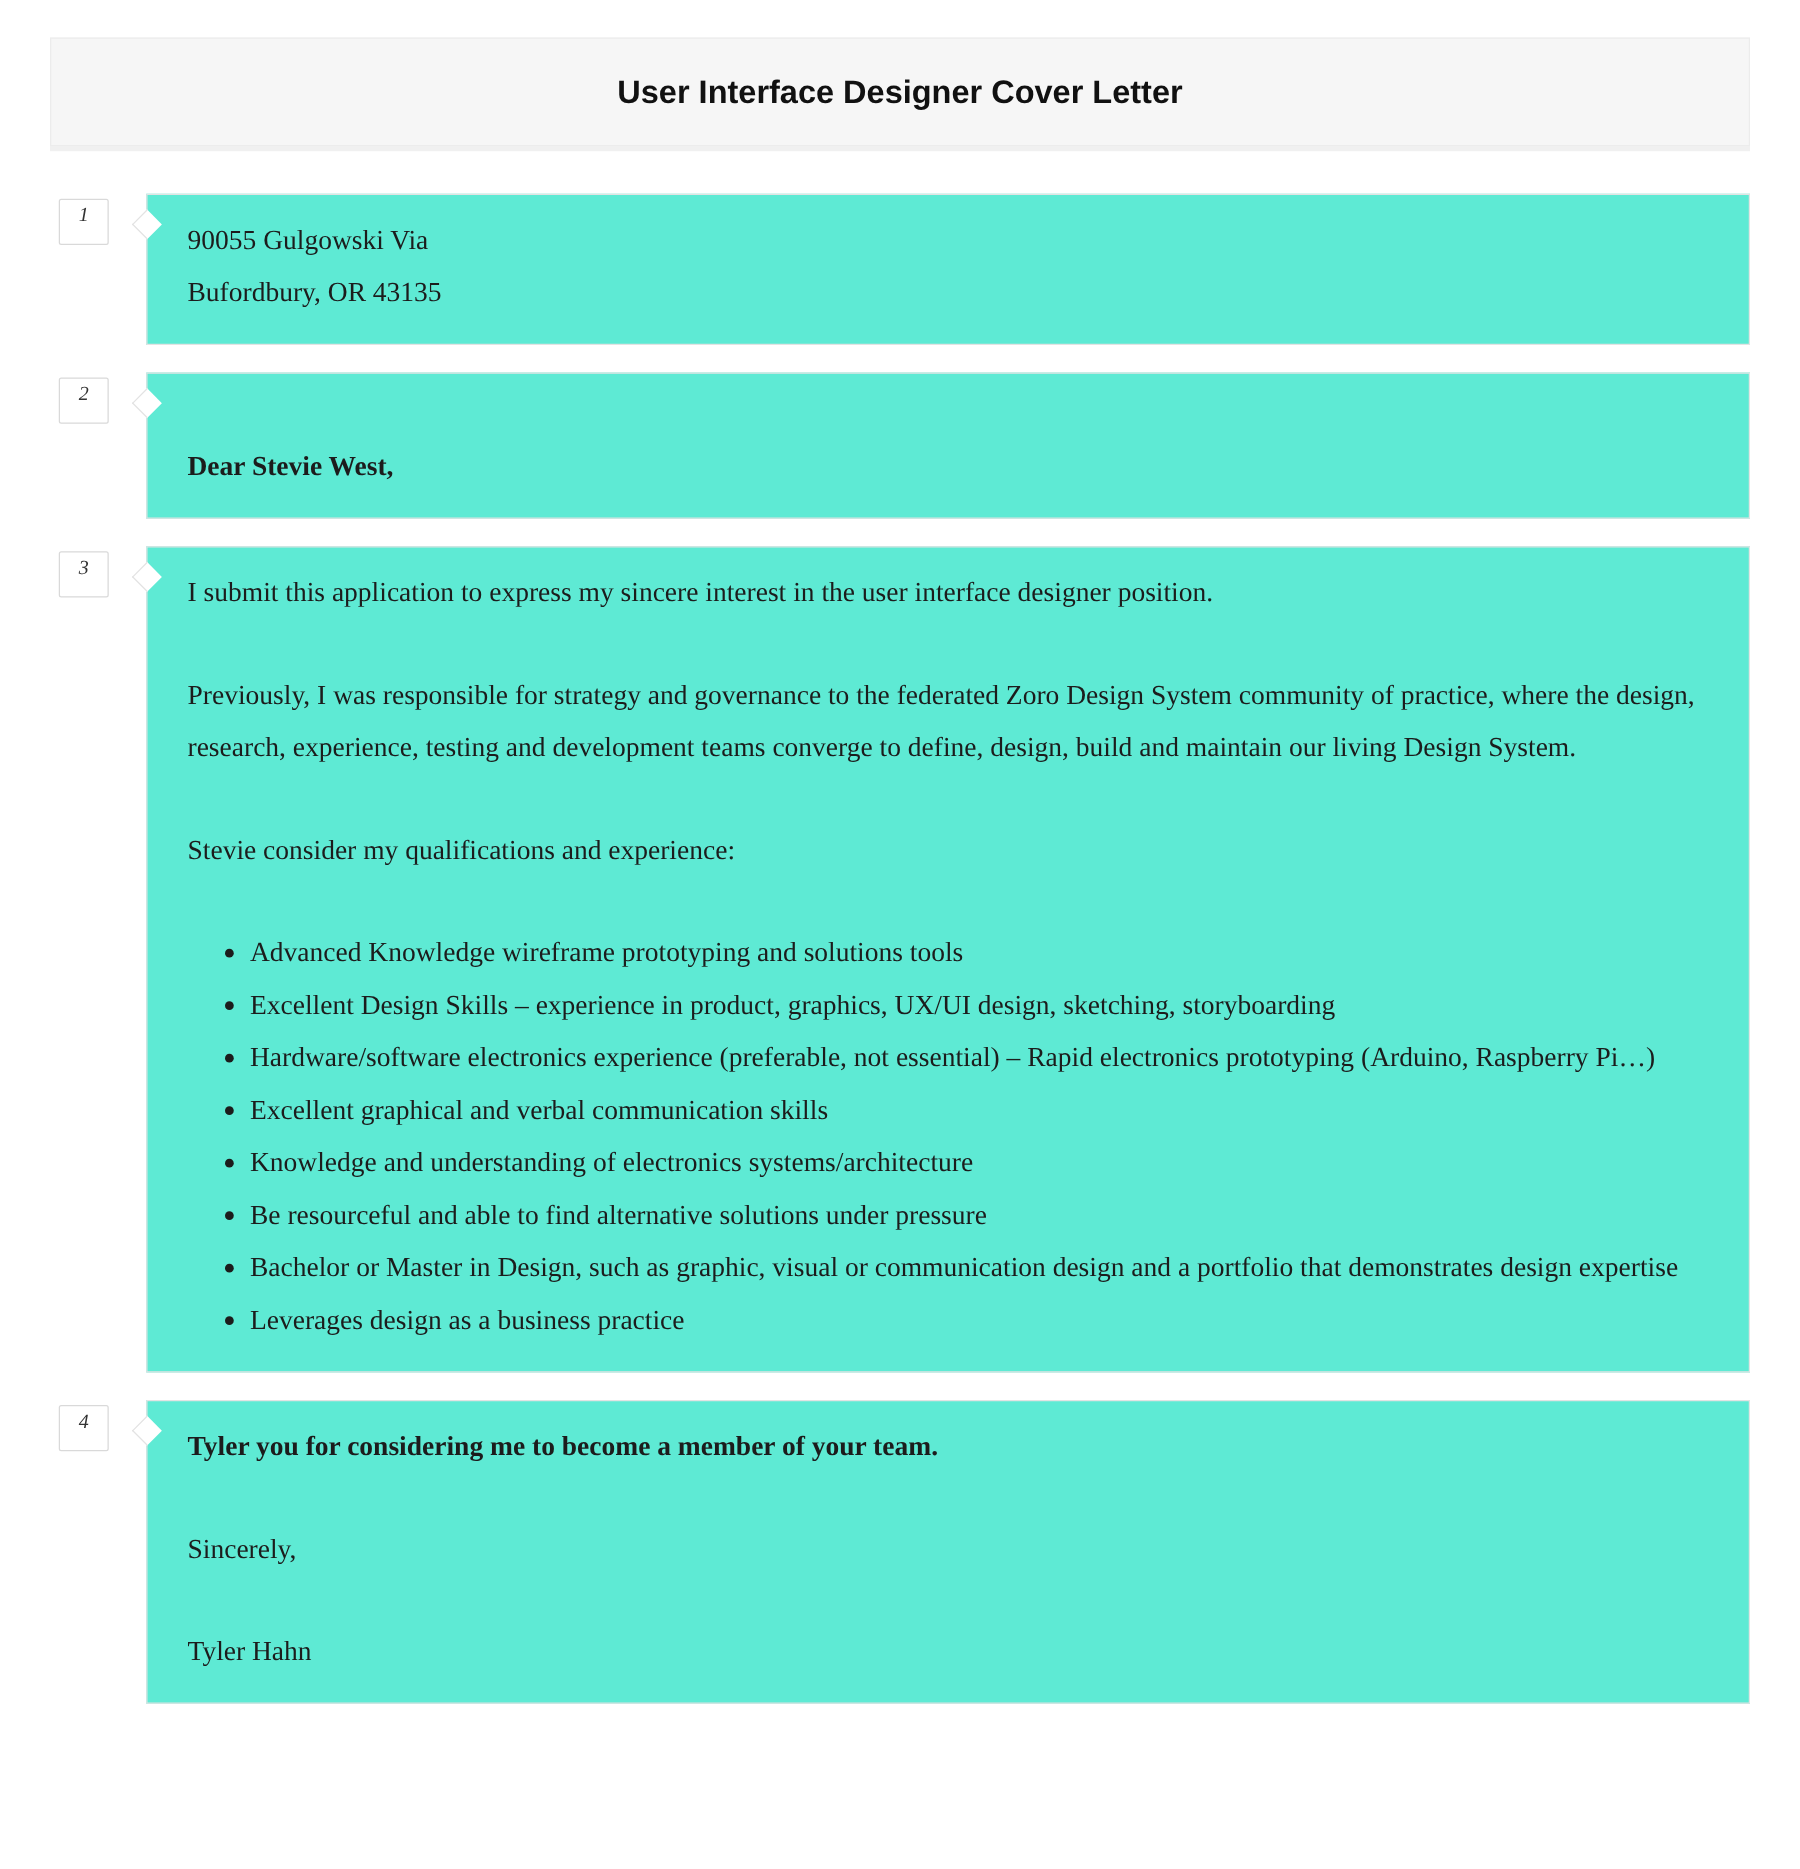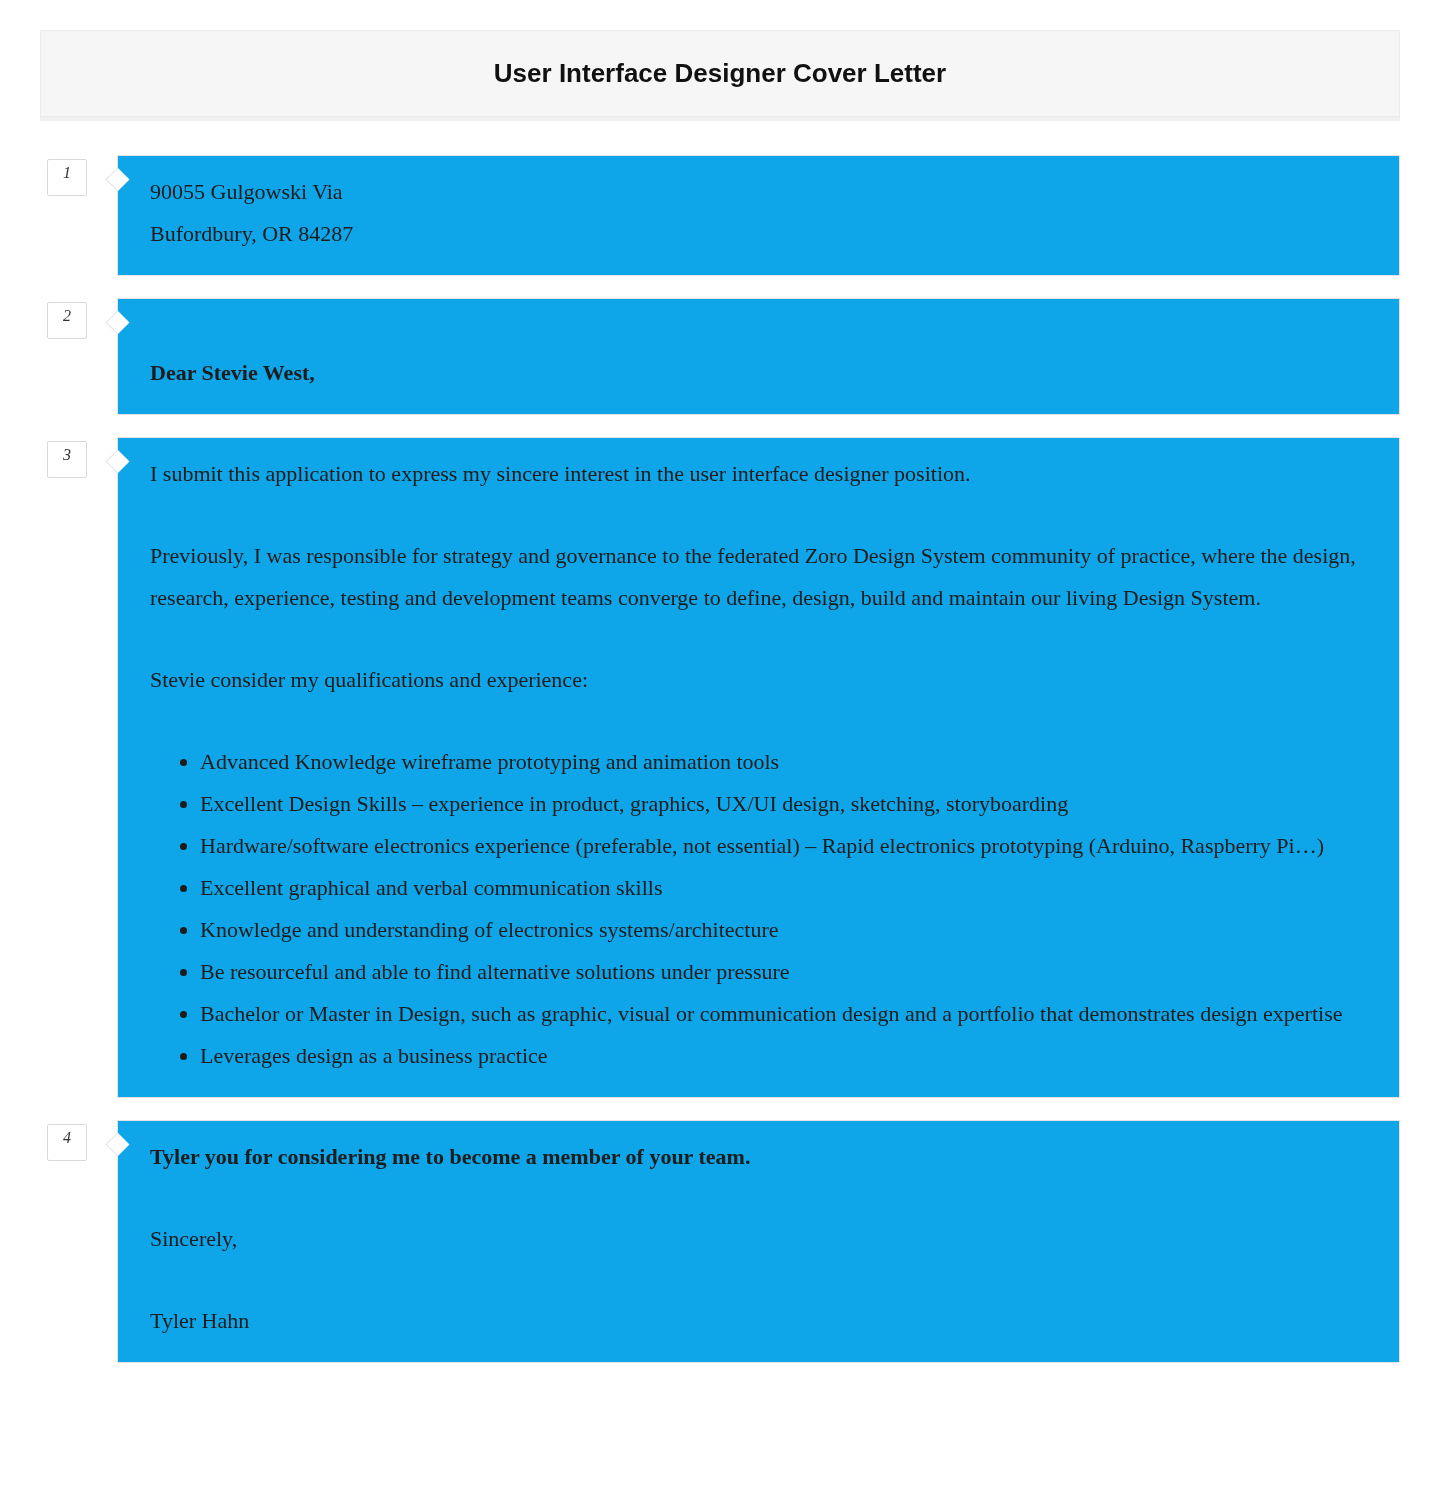--- a/index.html
+++ b/index.html
@@ -43,21 +43,21 @@
     align-items: flex-start;
     padding-top: 4px;
     font-family: "Liberation Serif", serif;
     font-style: italic;
     font-size: 16px;
     color: #333333;
   }
   .box {
     position: relative;
     margin-left: 77px;
-    background: #0ea5e9;
+    background: #5eead4;
     border: 1px solid #e3e3e3;
     padding: 15px 32px 20px 32px;
     font-size: 22px;
     line-height: 42px;
   }
   .notch {
     position: absolute;
     left: -9px;
     top: 15px;
     width: 17px;
@@ -85,21 +85,21 @@
   <h1>User Interface Designer Cover Letter</h1>
 </header>
 
 <div class="section">
   <div class="num-badge">
     <span>1</span>
   </div>
   <div class="box">
     <div class="notch"></div>
     <div>90055 Gulgowski Via</div>
-    <div>Bufordbury, OR 84287</div>
+    <div>Bufordbury, OR 43135</div>
   </div>
 </div>
 
 <div class="section">
   <div class="num-badge">
     <span>2</span>
   </div>
   <div class="box">
     <div class="notch"></div>
     <div class="bold-line">Dear Stevie West,</div>
@@ -109,21 +109,21 @@
 <div class="section">
   <div class="num-badge">
     <span>3</span>
   </div>
   <div class="box">
     <div class="notch"></div>
     <p>I submit this application to express my sincere interest in the user interface designer position.</p>
     <p>Previously, I was responsible for strategy and governance to the federated Zoro Design System community of practice, where the design, research, experience, testing and development teams converge to define, design, build and maintain our living Design System.</p>
     <p class="no-gap">Stevie consider my qualifications and experience:</p>
     <ul class="qualifications">
-      <li>Advanced Knowledge wireframe prototyping and animation tools</li>
+      <li>Advanced Knowledge wireframe prototyping and solutions tools</li>
       <li>Excellent Design Skills – experience in product, graphics, UX/UI design, sketching, storyboarding</li>
       <li>Hardware/software electronics experience (preferable, not essential) – Rapid electronics prototyping (Arduino, Raspberry Pi…)</li>
       <li>Excellent graphical and verbal communication skills</li>
       <li>Knowledge and understanding of electronics systems/architecture</li>
       <li>Be resourceful and able to find alternative solutions under pressure</li>
       <li>Bachelor or Master in Design, such as graphic, visual or communication design and a portfolio that demonstrates design expertise</li>
       <li>Leverages design as a business practice</li>
     </ul>
   </div>
 </div>

